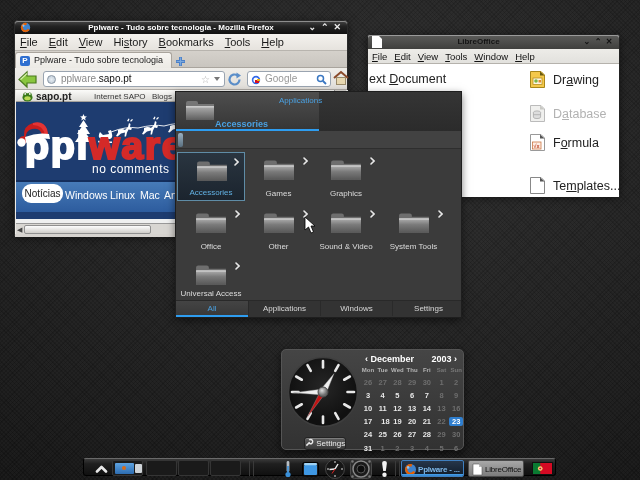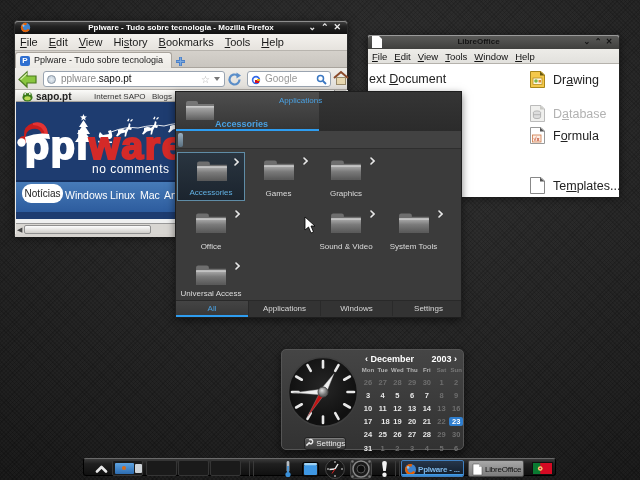--- a/index.html
+++ b/index.html
@@ -237,21 +237,21 @@
           <circle cx="7" cy="11" r="1.8" fill="#7ab648"></circle>
           <rect x="9.5" y="10" width="2.5" height="2.5" fill="#e08a30"></rect>
         </svg><span class="lbl">Dr<u>a</u>wing</span></div>
     <div class="lo-item dis" style="left:161px;top:40px;"><svg width="17" height="19" viewBox="0 0 17 19">
           <path d="M1.5 1.5 H12 L15.5 5 V17.5 H1.5 Z" fill="#f0f0ee" stroke="#bbb"></path>
           <path d="M11 1.5 L15.5 5.5 L11 5.5 Z" fill="#c8c8c4"></path>
           <ellipse cx="8" cy="8.5" rx="3.6" ry="1.6" fill="#ddd" stroke="#aaa" stroke-width=".8"></ellipse>
           <path d="M4.4 8.5 V13 A3.6 1.6 0 0 0 11.6 13 V8.5" fill="#ddd" stroke="#aaa" stroke-width=".8"></path>
           <line x1="4.4" y1="10.7" x2="11.6" y2="10.7" stroke="#aaa" stroke-width=".8"></line>
         </svg><span class="lbl">D<u>a</u>tabase</span></div>
-    <div class="lo-item" style="left:161px;top:62px;"><svg width="17" height="19" viewBox="0 0 17 19">
+    <div class="lo-item" style="left:161px;top:69px;"><svg width="17" height="19" viewBox="0 0 17 19">
           <path d="M1.5 1.5 H12 L15.5 5 V17.5 H1.5 Z" fill="#fff" stroke="#999"></path>
           <path d="M11 1.5 L15.5 5.5 L11 5.5 Z" fill="#555"></path>
           <rect x="3.5" y="9" width="8.5" height="7" fill="#fdeee4" stroke="#cc7744" stroke-width=".8"></rect>
           <text x="4.5" y="15" font-size="5.5" font-weight="bold" fill="#c0482a" font-family="Liberation Sans">√x</text>
         </svg><span class="lbl">F<u>o</u>rmula</span></div>
     <div class="lo-item" style="left:161px;top:112px;"><svg width="17" height="19" viewBox="0 0 17 19">
           <path d="M1.5 1.5 H12 L15.5 5 V17.5 H1.5 Z" fill="#fff" stroke="#888"></path>
           <path d="M11 1.5 L15.5 5.5 L11 5.5 Z" fill="#555"></path>
         </svg><span class="lbl">Te<u>m</u>plates...</span></div>
   </div>
@@ -343,20 +343,38 @@
             </linearGradient>
           </defs>
           <path d="M1 4 Q1 2 3 2 L11 2 Q13 2 13 4 L13 5 L29 5 L29 20 L1 20 Z" fill="#6e6e6e"></path>
           <rect x="1" y="6.5" width="28" height="13.5" rx="1" fill="url(#fg2)"></rect>
           <rect x="1" y="6.5" width="28" height="1.6" fill="#c4c4c4"></rect>
         </svg>
         <svg class="arrsvg" style="position:absolute;right:5px;top:5px" width="5" height="8" viewBox="0 0 5 8">
           <path d="M1 1 L4 4 L1 7" fill="none" stroke="#e8e8e8" stroke-width="1.6" stroke-linecap="round"></path>
         </svg>
         <span class="lbl">Office</span>
+      </div>
+      <div class="cell" style="left:68.5px;top:56px;height:49px;">
+        <svg class="folder" viewBox="0 0 30 21">
+          <defs>
+            <linearGradient id="fg2" x1="0" y1="0" x2="0" y2="1">
+              <stop offset="0" stop-color="#b2b2b2"></stop>
+              <stop offset="0.45" stop-color="#7a7a7a"></stop>
+              <stop offset="1" stop-color="#585858"></stop>
+            </linearGradient>
+          </defs>
+          <path d="M1 4 Q1 2 3 2 L11 2 Q13 2 13 4 L13 5 L29 5 L29 20 L1 20 Z" fill="#6e6e6e"></path>
+          <rect x="1" y="6.5" width="28" height="13.5" rx="1" fill="url(#fg2)"></rect>
+          <rect x="1" y="6.5" width="28" height="1.6" fill="#c4c4c4"></rect>
+        </svg>
+        <svg class="arrsvg" style="position:absolute;right:5px;top:5px" width="5" height="8" viewBox="0 0 5 8">
+          <path d="M1 1 L4 4 L1 7" fill="none" stroke="#e8e8e8" stroke-width="1.6" stroke-linecap="round"></path>
+        </svg>
+        <span class="lbl">Other</span>
       </div>
       <div class="cell" style="left:136px;top:56px;height:49px;">
         <svg class="folder" viewBox="0 0 30 21">
           <defs>
             <linearGradient id="fg2" x1="0" y1="0" x2="0" y2="1">
               <stop offset="0" stop-color="#b2b2b2"></stop>
               <stop offset="0.45" stop-color="#7a7a7a"></stop>
               <stop offset="1" stop-color="#585858"></stop>
             </linearGradient>
           </defs>

